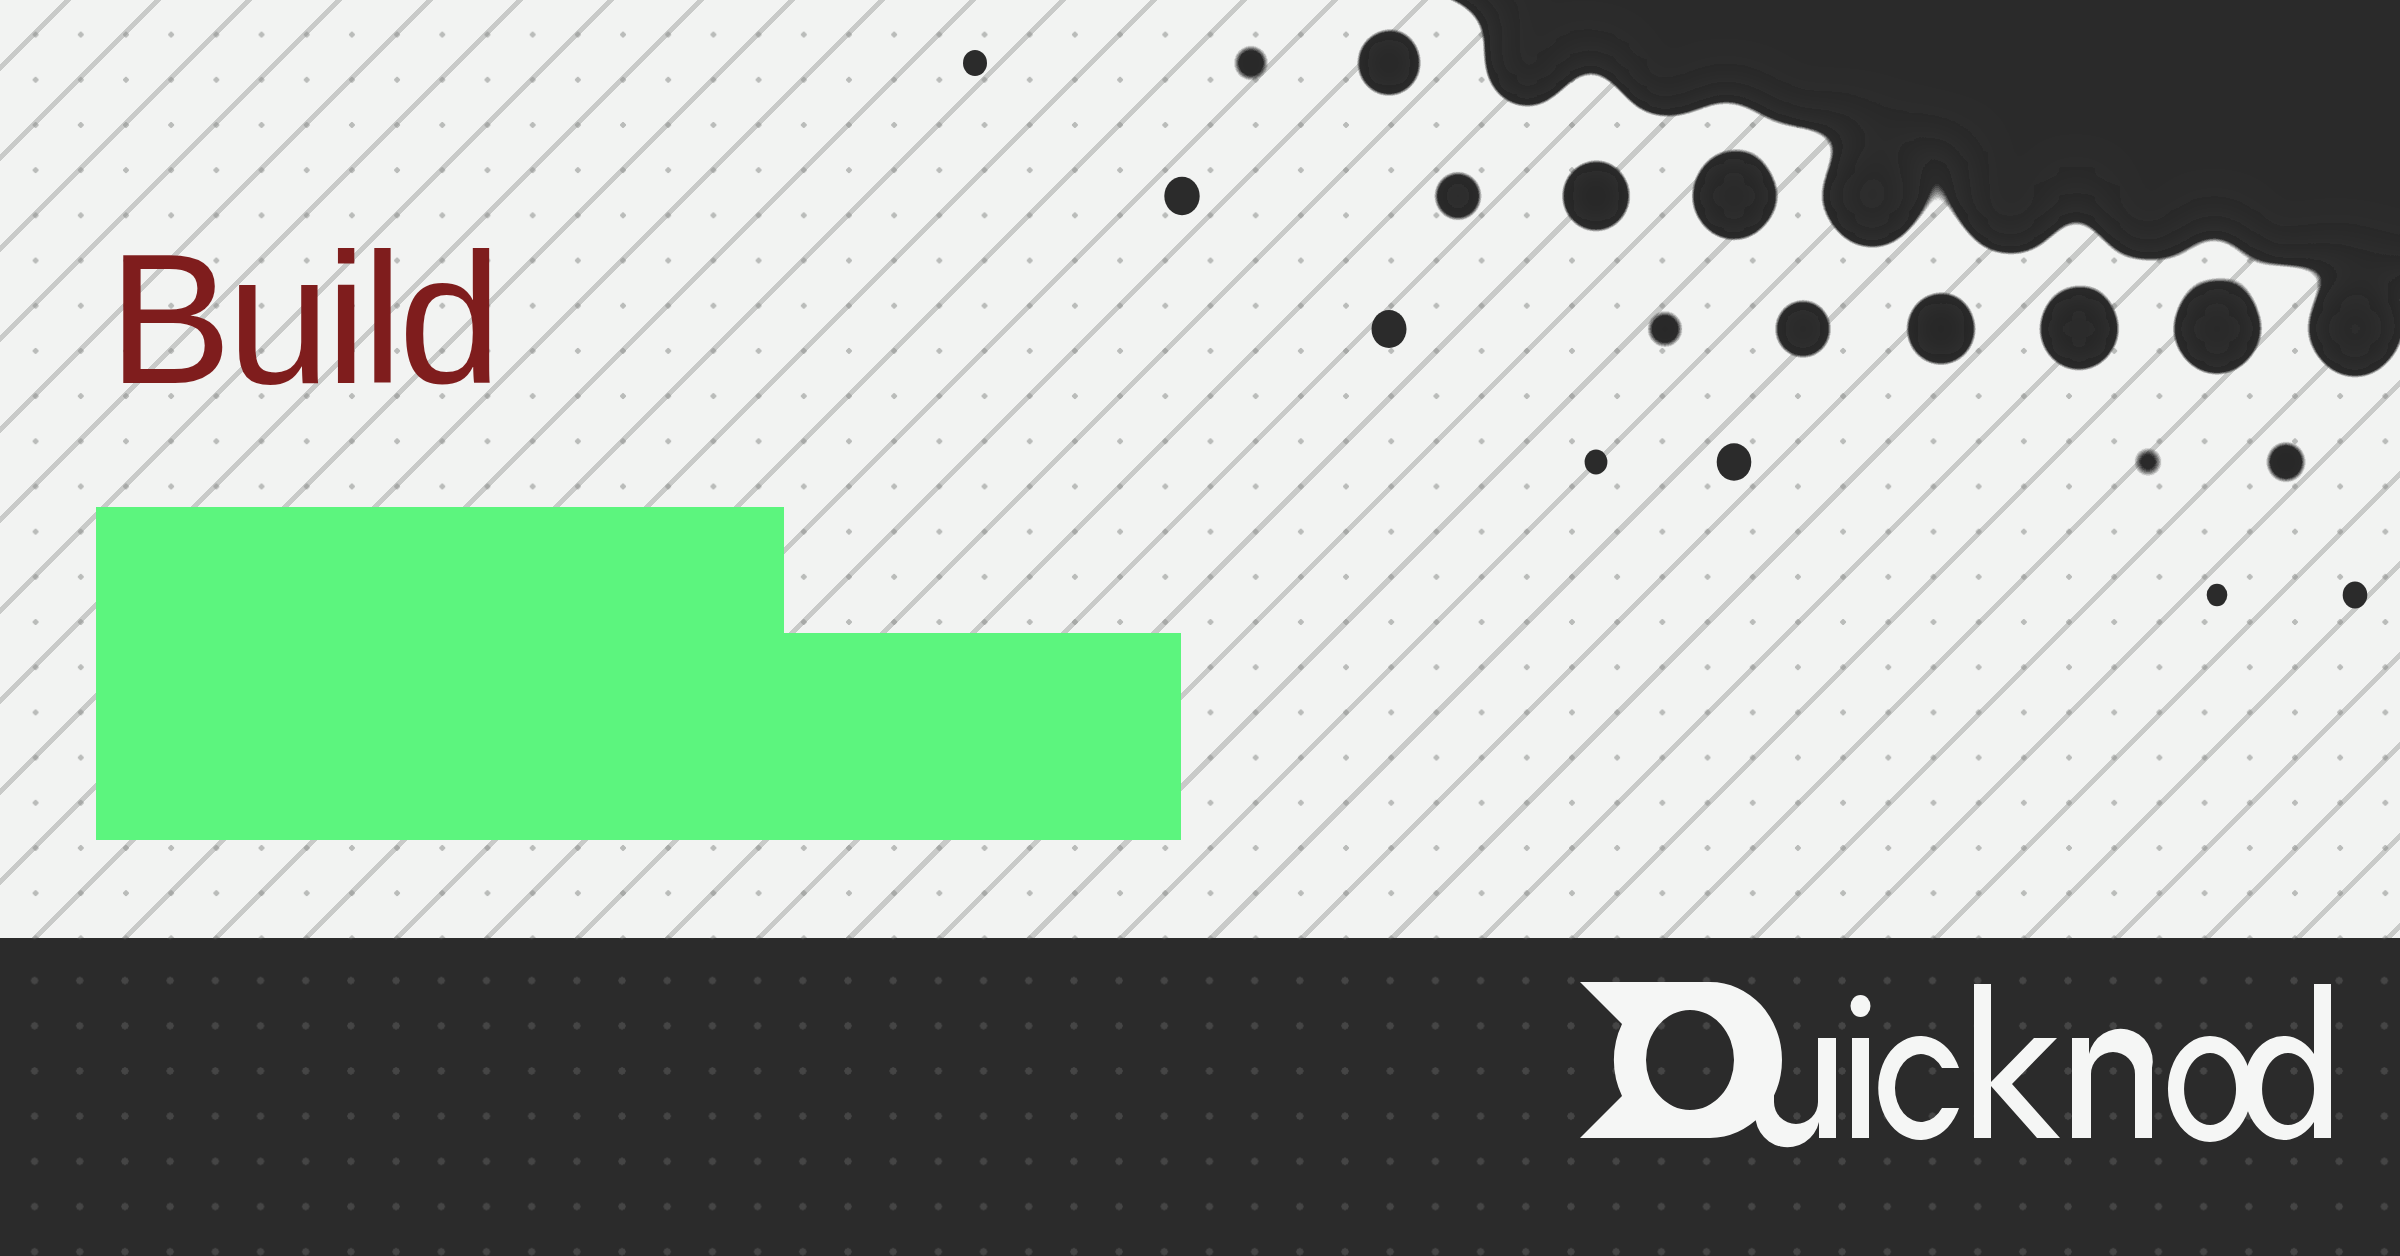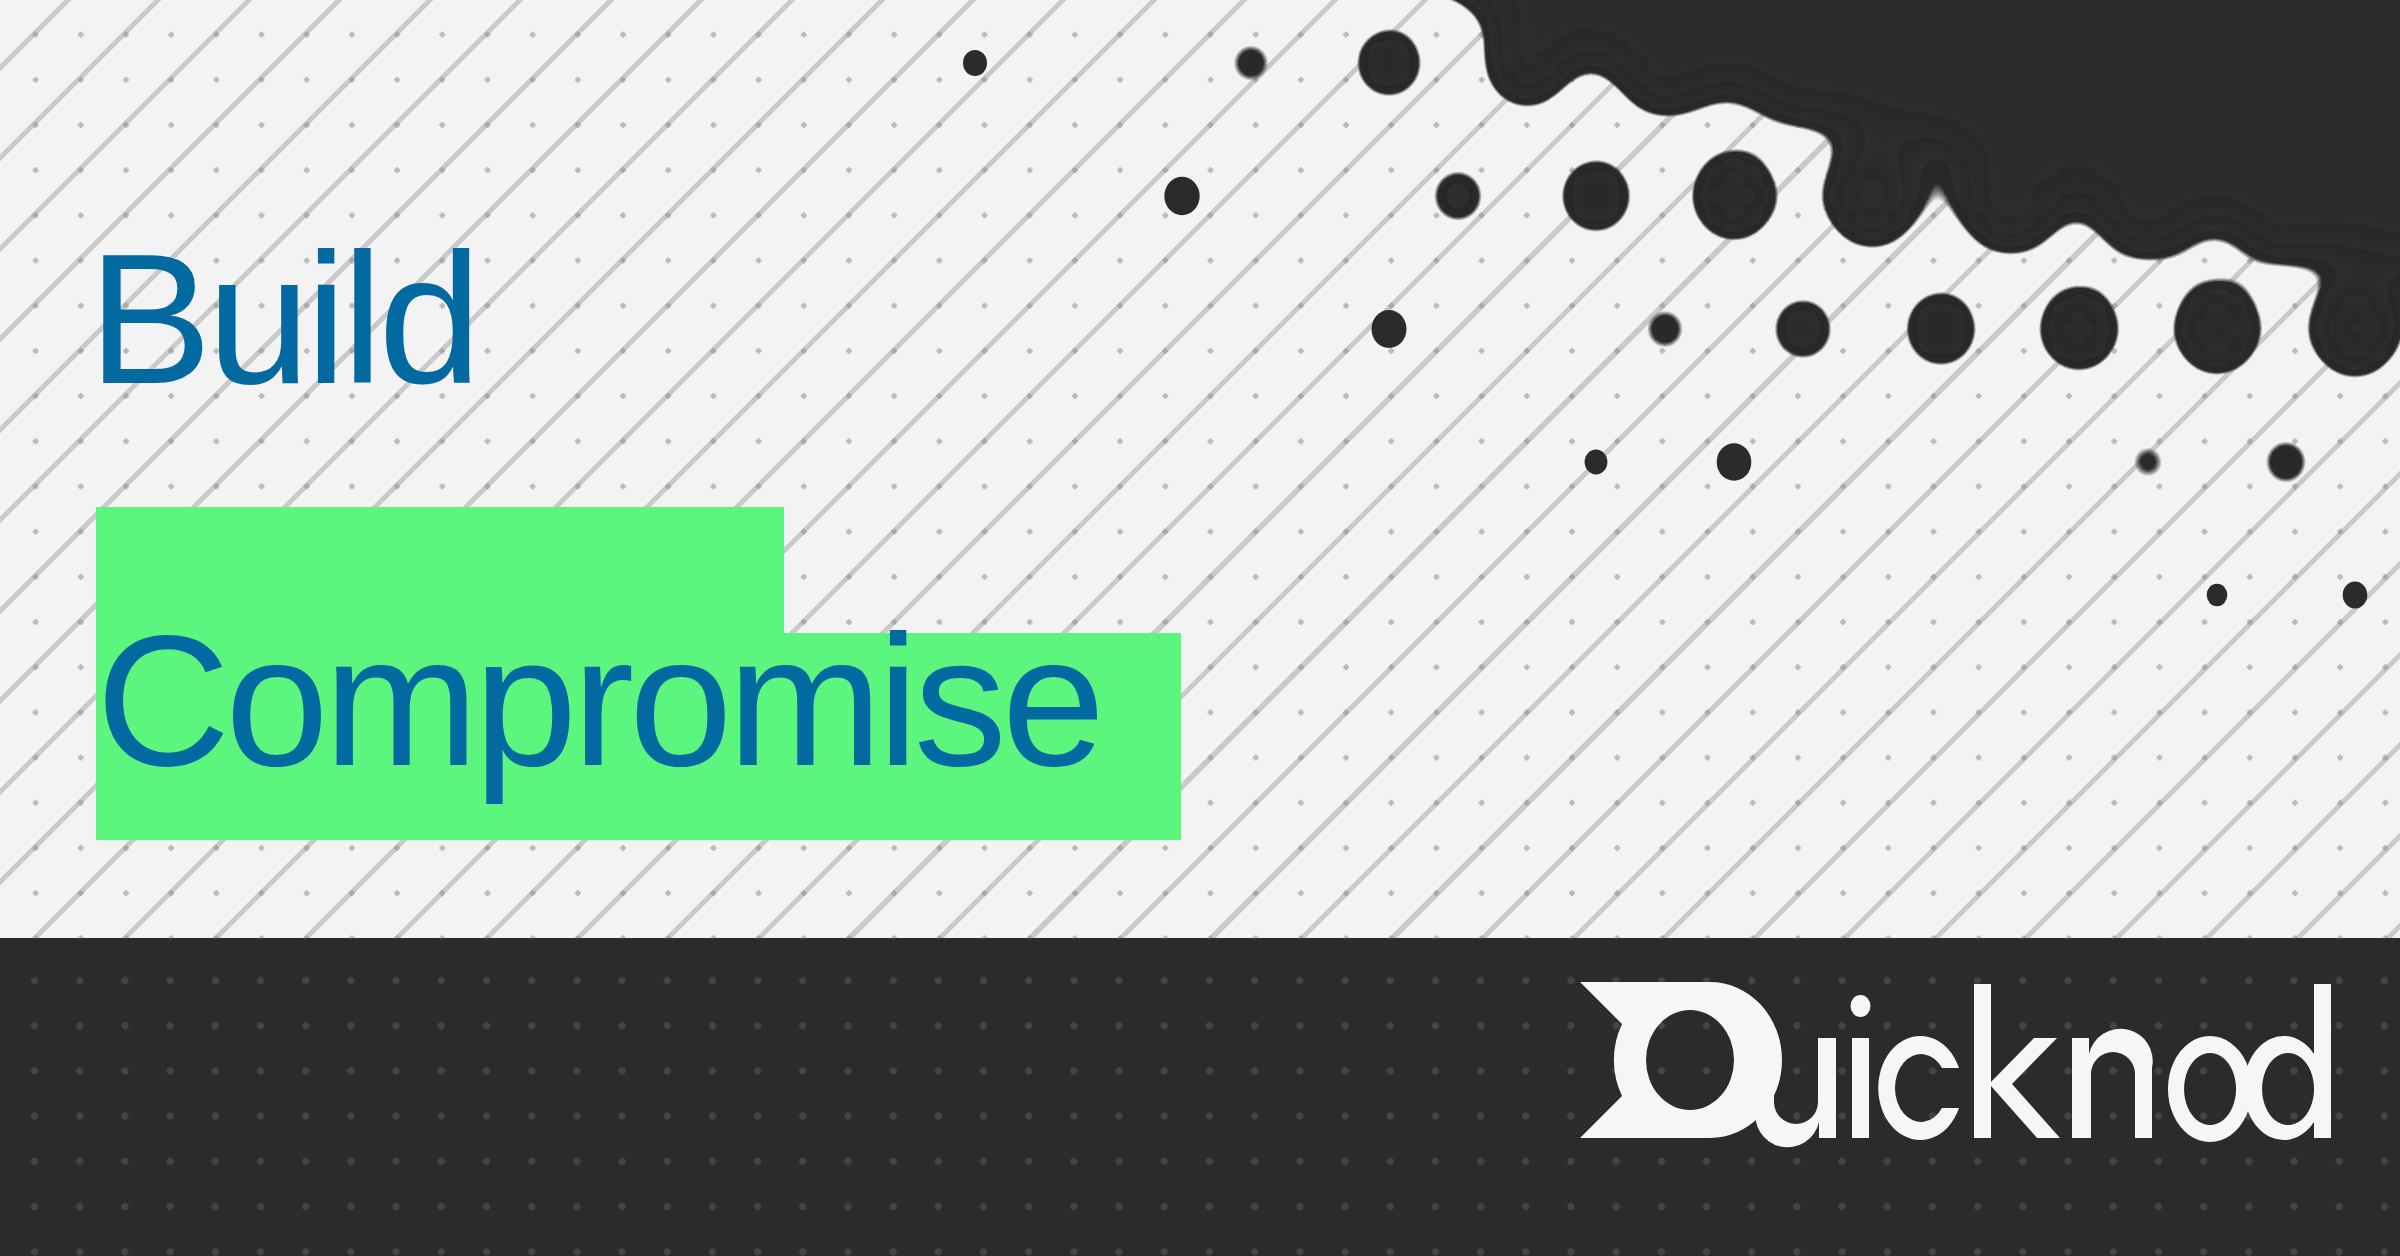--- a/index.html
+++ b/index.html
@@ -68,22 +68,23 @@
     width: 2400px;
     height: 938px;
   }
   .line {
     position: absolute;
     white-space: nowrap;
     font-family: "Liberation Sans", sans-serif;
     font-weight: 400;
     font-size: 186px;
     letter-spacing: -5px;
-    color: #0369a1;
+    color: #7f1d1d;
     line-height: 1;
+    margin-left: 20px;
   }
   .line-1 { left: 88px; top: 226px; }
   .line-2 { left: 96px; top: 479px; }
   .line-3 { left: 96px; top: 608px; }
 
   .hl-box {
     position: absolute;
     background: #5cf57e;
   }
   .hl-2 { left: 96px; top: 507px; width: 688px; height: 126px; }
@@ -200,21 +201,20 @@
           <ellipse cx="2355.0" cy="595.0" rx="12.3" ry="13.4"></ellipse>
           <ellipse cx="2493.0" cy="595.0" rx="13.4" ry="14.5"></ellipse>
           <ellipse cx="2631.0" cy="595.0" rx="13.5" ry="14.7"></ellipse>
         </g>
     </svg>
 
     <div class="headline">
       <div class="hl-box hl-2"></div>
       <div class="hl-box hl-3"></div>
       <div class="line line-1">Build</div>
-      <div class="line line-3">Compromise</div>
     </div>
   </div>
 
   <div class="dark-bar">
     <div class="dots-dark"></div>
 
     <div class="logo-wrap">
       <svg class="logo-svg" width="780" height="180" viewBox="0 0 780 180">
         <g fill="#f5f6f5">
 

